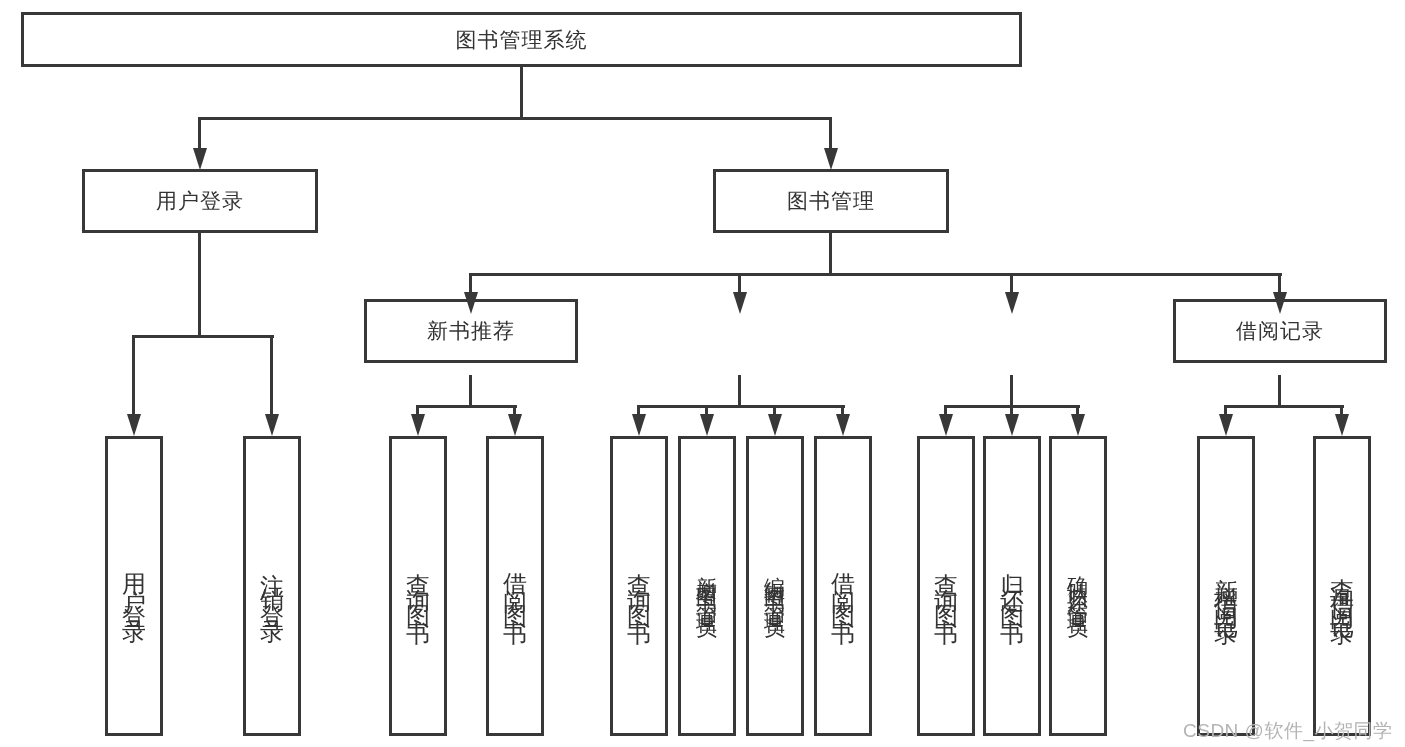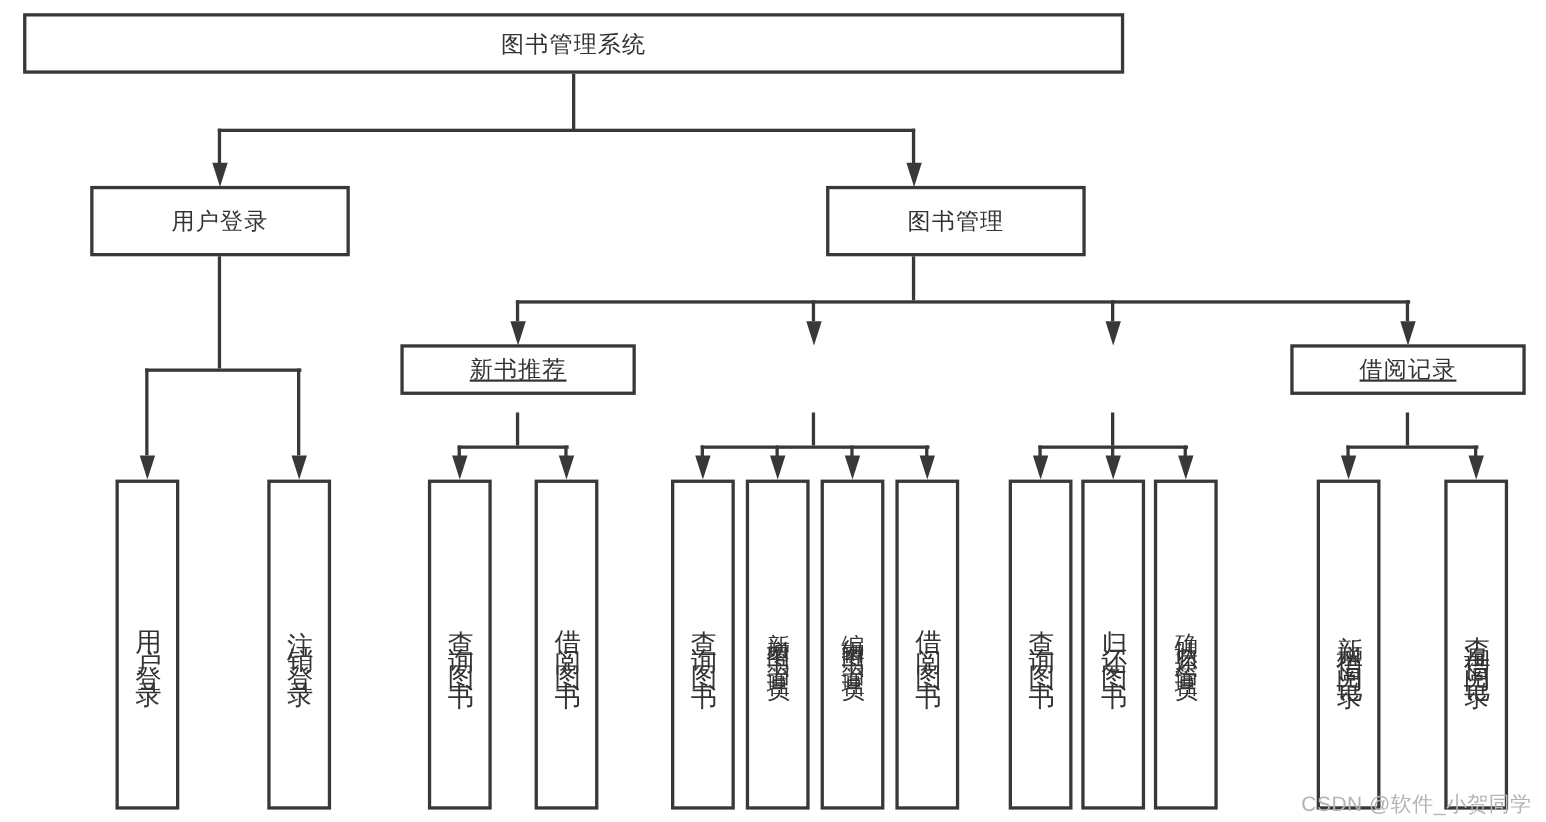--- a/index.html
+++ b/index.html
@@ -27,40 +27,40 @@
   .vlabel.len6{font-size:24px;letter-spacing:9px;}
   .vlabel.len9{font-size:21px;letter-spacing:6px;}
   .vl{position:absolute;width:3px;background:var(--line);}
   .hl{position:absolute;height:3px;background:var(--line);}
   .arw{
     position:absolute;width:0;height:0;
     border-left:7px solid transparent;border-right:7px solid transparent;
     border-top:22px solid var(--line);
   }
   .leaf{top:436px;width:58px;height:300px;}
-  .l3{top:313px;width:214px;height:46px;text-decoration:underline;}
+  .l3{top:299px;width:214px;height:64px;}
   .l2{top:169px;width:236px;height:64px;}
   .watermark{
     position:absolute;left:1183px;top:718px;
     font-size:19px;color:var(--wm);letter-spacing:0.5px;white-space:nowrap;z-index:5;text-align:right;
   }
 </style>
 </head>
 <body>
 
 <div class="stage">
 
   <div class="box" style="left:21px;top:12px;width:1001px;height:55px;">
     <span class="hlabel">图书管理系统</span>
   </div>
 
   <div class="box l2" style="left:82px;">
     <span class="hlabel">用户登录</span>
   </div>
-  <div class="box l2" style="left:751px;">
+  <div class="box l2" style="left:713px;">
     <span class="hlabel">图书管理</span>
   </div>
 
   <div class="box l3" style="left:364px;">
     <span class="hlabel">新书推荐</span>
   </div>
   <div class="box l3" style="left:1173px;">
     <span class="hlabel">借阅记录</span>
   </div>
 

